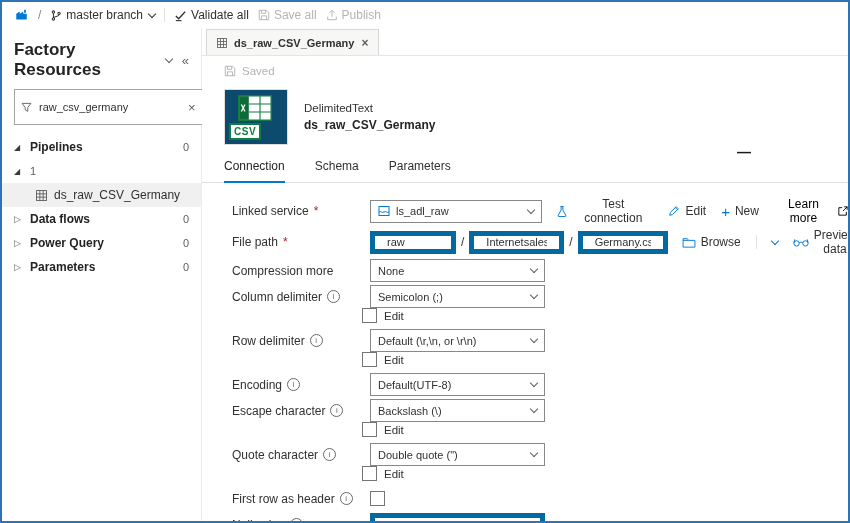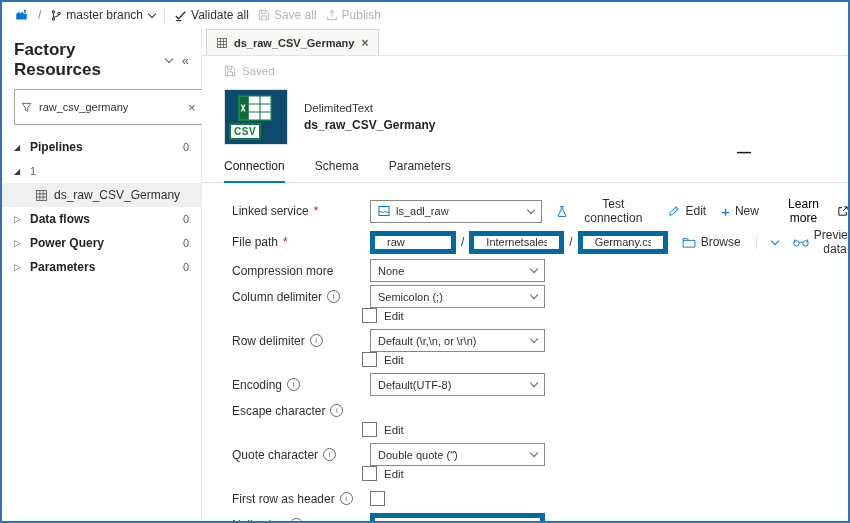--- a/index.html
+++ b/index.html
@@ -378,20 +378,24 @@
           <span class="dd-text">Default(UTF-8)</span>
           <span class="chev"></span>
         </div>
       </div>
 
       <div class="frow">
         <div class="flabel">
           <span>Escape character</span>
           <span class="info"></span>
         </div>
+        <div class="dd">
+          <span class="dd-text">Backslash (\)</span>
+          <span class="chev"></span>
+        </div>
       </div>
       <div class="sub">
         <input type="checkbox" class="cb" style="">
         <span>Edit</span>
       </div>
 
       <div class="frow">
         <div class="flabel">
           <span>Quote character</span>
           <span class="info"></span>

